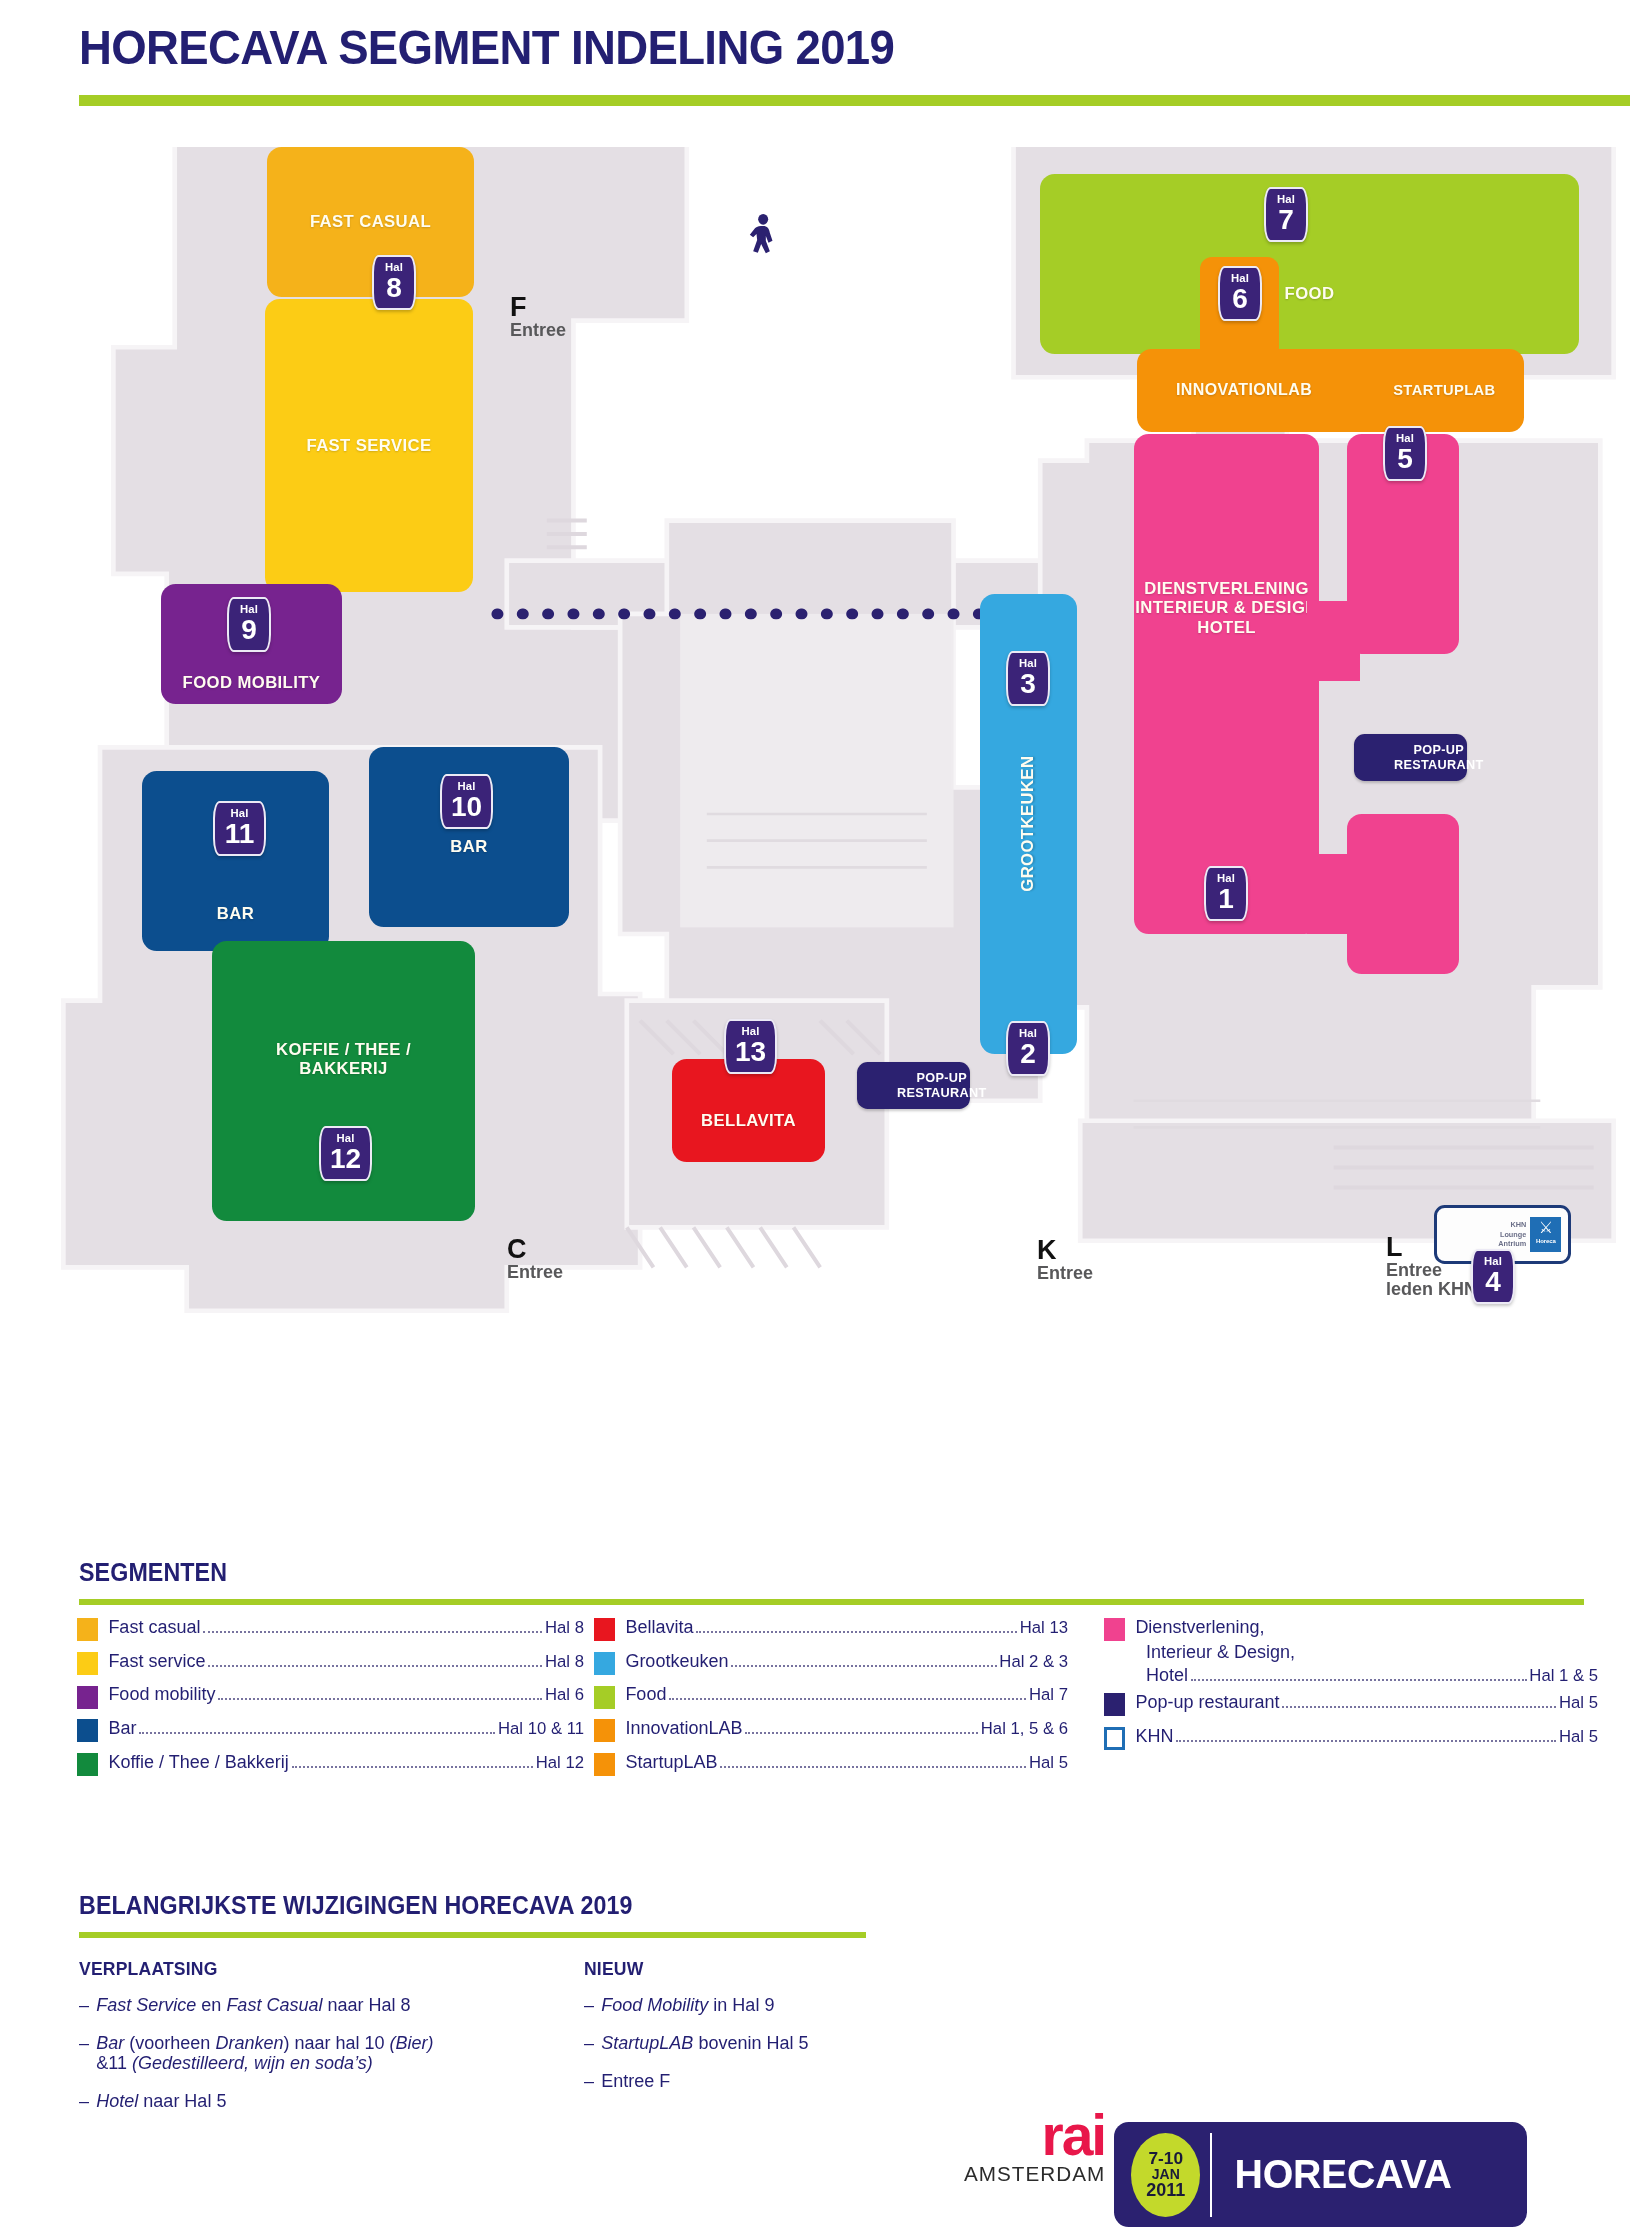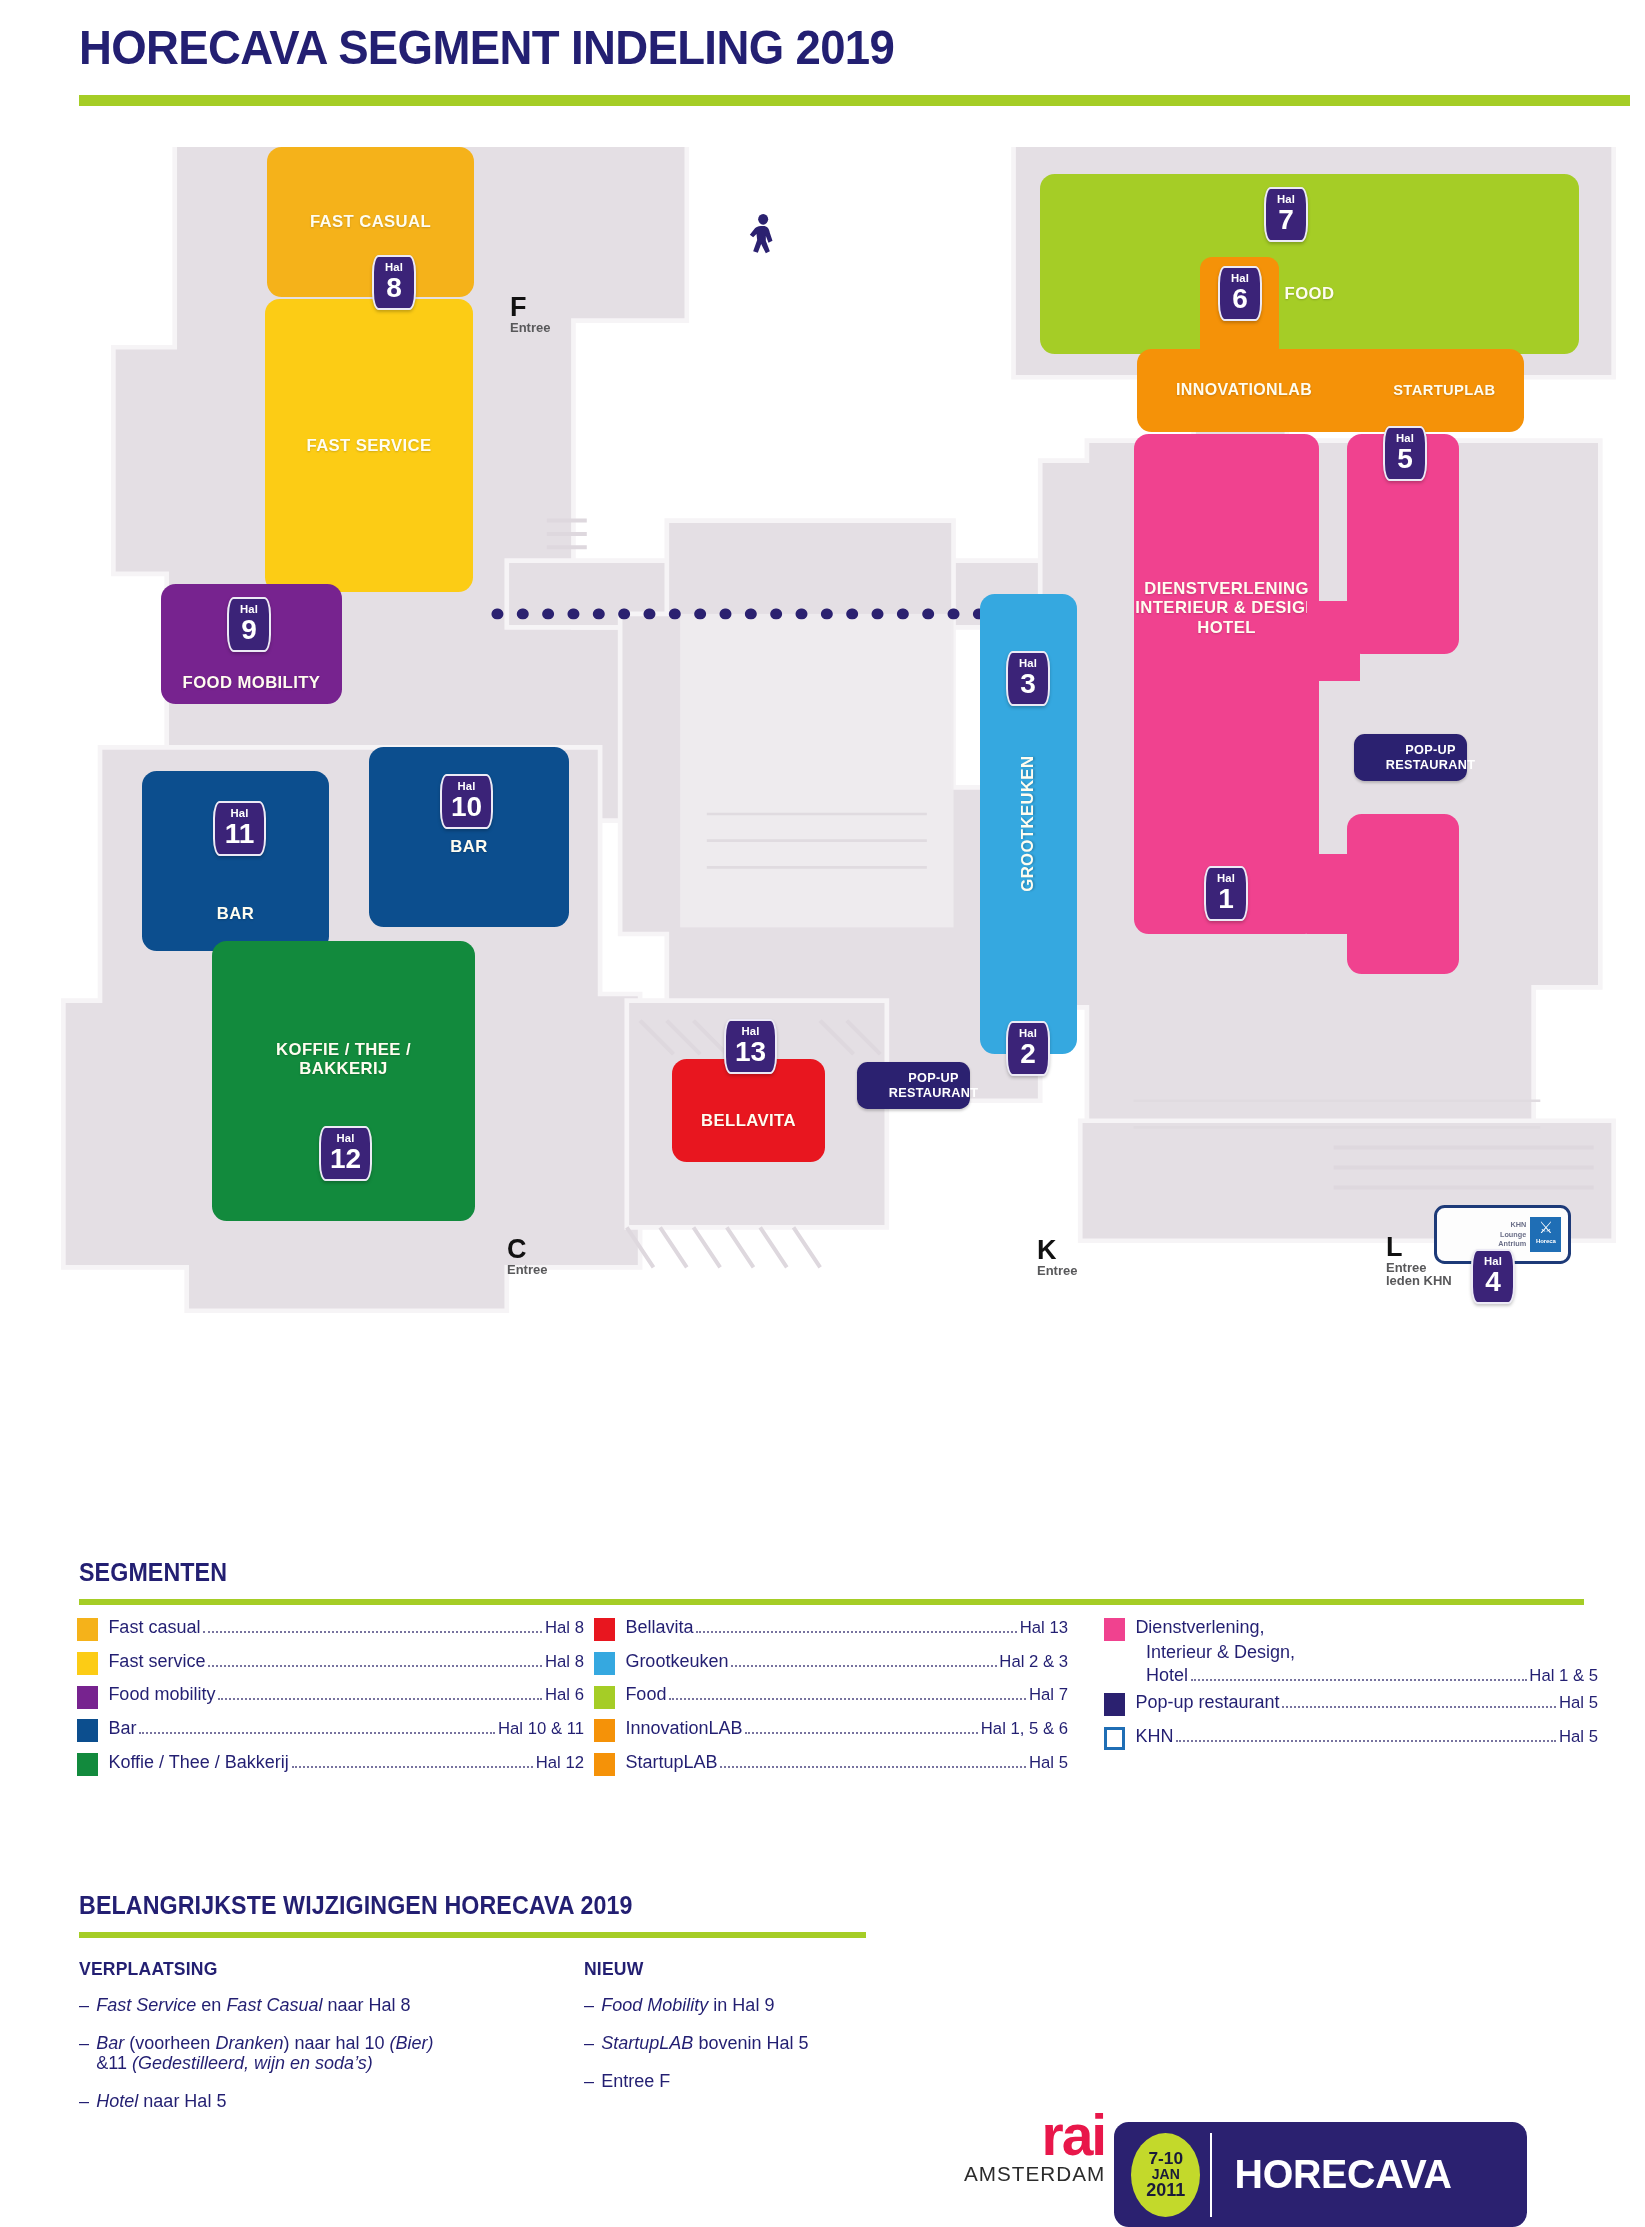--- a/index.html
+++ b/index.html
@@ -56,30 +56,30 @@
   }
   .halbadge .hal-word { font-size: 11.3px; font-weight: 700; line-height: 1; letter-spacing: 0.2px;}
   .halbadge .hal-num  { font-size: 28px; font-weight: 700; line-height: .98; margin-top: 0.7px;}
   .halbadge.wide { width: 53px; }
 
   .popup {
     position: absolute;
     background: #2b2170; color: #fff;
     border-radius: 10.7px;
     font-size: 12.7px; font-weight: 700;
-    display: flex; align-items: center; justify-content: center;
+    display: flex; align-items: center; justify-content: flex-start;
     text-align: center; line-height: 1.12; letter-spacing: 0.3px;
     z-index: 25; box-shadow: 0 1.3px 2.7px rgba(0,0,0,.2); padding-left: 40px;
   }
 
   .entree {
     position: absolute; z-index: 28;
   }
   .entree .elet { font-size: 27px; font-weight: 700; color: #111; line-height: .95; }
-  .entree .etxt { font-size: 13px; font-weight: 700; color: #58585a; line-height: 1.06; }
+  .entree .etxt { font-size: 18px; font-weight: 700; color: #58585a; line-height: 1.06; }
 
   .khnbox {
     position: absolute;
     background: #fdfdfd;
     border: 3.3px solid #1d3a78;
     border-radius: 10.7px;
     z-index: 22;
     display: flex; align-items: center; justify-content: flex-end;
     padding: 4px 6.7px 4px 4px; gap: 4px;
   }

